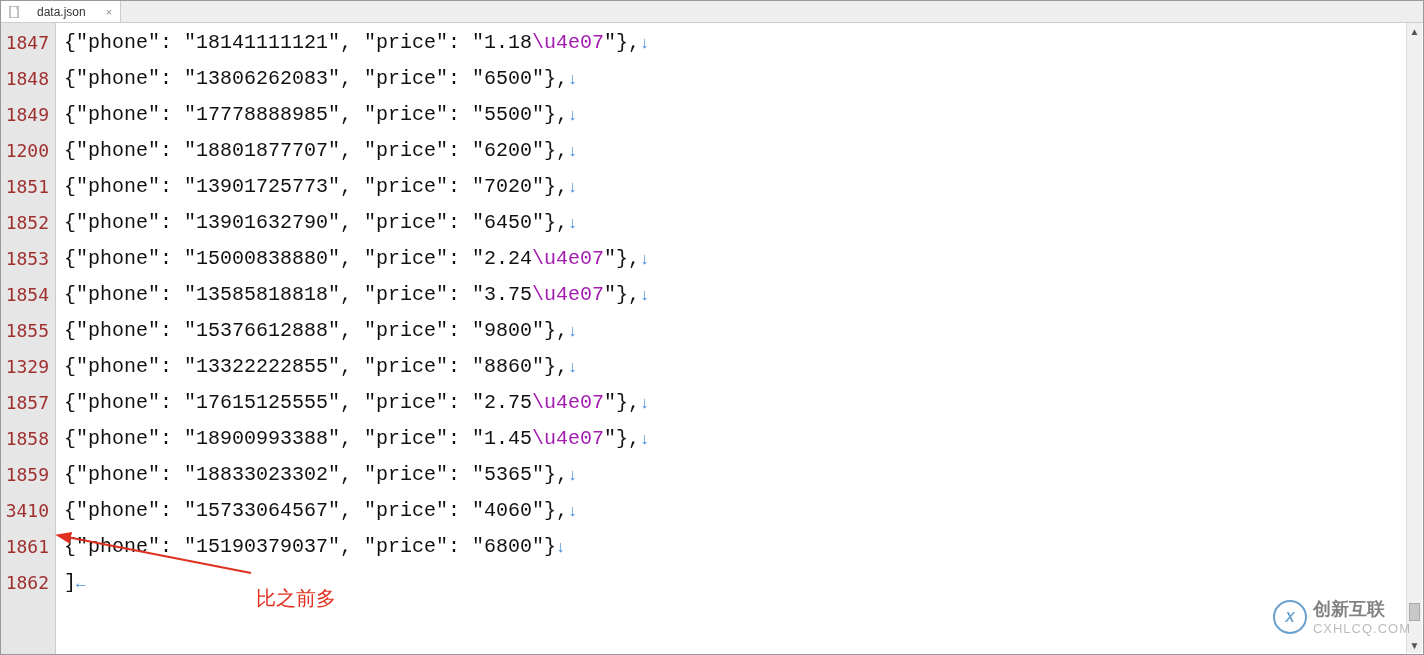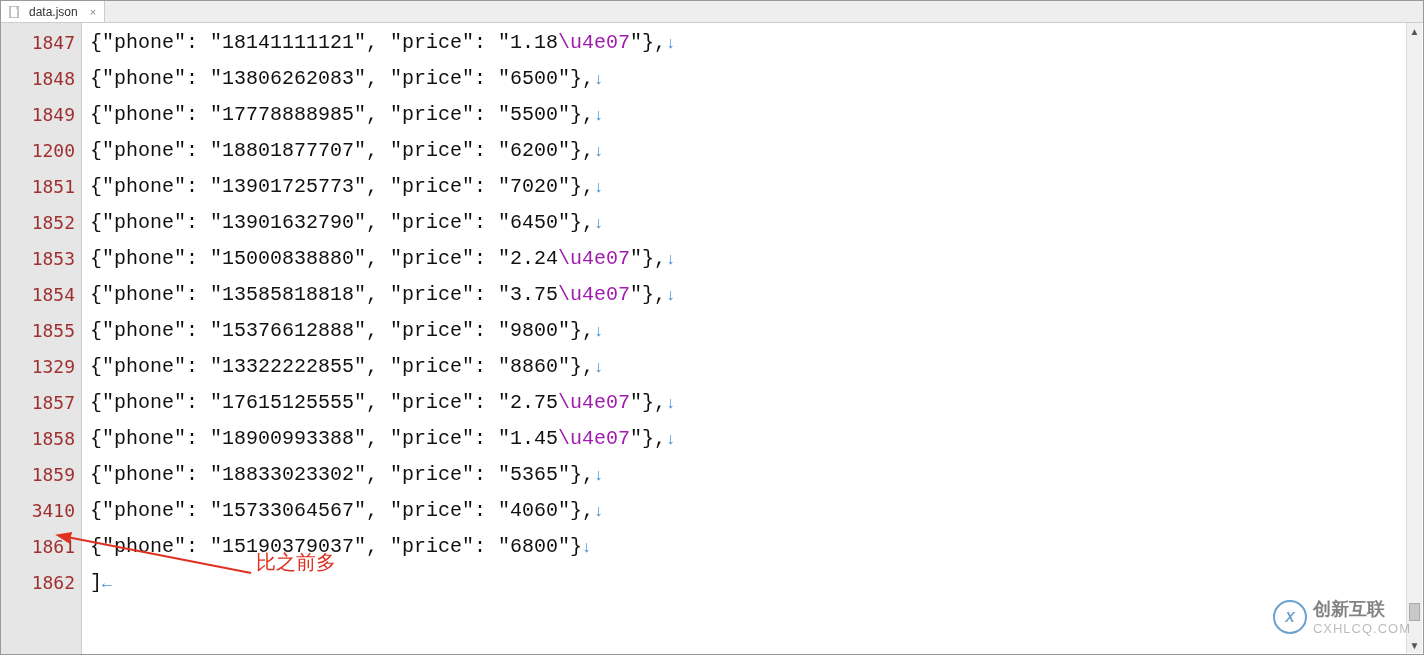--- a/index.html
+++ b/index.html
@@ -1,23 +1,23 @@
 <!DOCTYPE html>
 <html><head>
 <meta charset="utf-8">
 <style>
   * { margin: 0; padding: 0; box-sizing: border-box; }
   html, body { width: 1424px; height: 655px; font-family: "Segoe UI", Arial, sans-serif; background: #fff; overflow: hidden; }
   .editor-frame { position: relative; width: 1424px; height: 655px; border: 1px solid #999; background: #fff; }
   .tab-bar { height: 22px; background: #eee; border-bottom: 1px solid #ccc; display: flex; align-items: stretch; }
-  .tab { display: flex; align-items: center; gap: 8px; padding: 0 8px; background: #fff; border-right: 1px solid #ccc; font-size: 12px; color: #333; }
+  .tab { display: flex; align-items: center; gap: 16px; padding: 0 8px; background: #fff; border-right: 1px solid #ccc; font-size: 12px; color: #333; }
   .tab .file-icon { width: 12px; height: 12px; display: inline-block; }
   .tab .close-x { color: #888; font-size: 11px; margin-left: 4px; }
   .editor-body { position: absolute; top: 22px; left: 0; right: 0; bottom: 0; display: flex; }
-  .gutter { width: 81px; background: #e6e6e6; border-right: 1px solid #ccc; padding-top: 2px; }
+  .gutter { width: 55px; background: #e6e6e6; border-right: 1px solid #ccc; padding-top: 2px; }
   .gutter .ln { height: 36px; line-height: 36px; text-align: right; padding-right: 6px; font-size: 18px; color: #a03030; font-family: Consolas, monospace; }
   .code-area { flex: 1; position: relative; padding-top: 2px; padding-left: 8px; font-family: Consolas, "Courier New", monospace; font-size: 20px; color: #111; }
   .code-line { height: 36px; line-height: 36px; white-space: pre; }
   .esc { color: #a21caf; }
   .eol { color: #4a90d6; font-size: 16px; }
   .scrollbar-v { position: absolute; top: 22px; right: 1px; bottom: 1px; width: 16px; background: #f0f0f0; border-left: 1px solid #ddd; }
   .scroll-arrow { height: 16px; display: flex; align-items: center; justify-content: center; color: #555; font-size: 10px; }
   .scroll-thumb { position: absolute; left: 2px; right: 2px; background: #c8c8c8; border: 1px solid #aaa; }
   .annotation { position: absolute; pointer-events: none; }
   .anno-text { color: #e03020; font-size: 20px; font-family: "Microsoft YaHei", sans-serif; }
@@ -91,21 +91,21 @@
   </div>
 
   <svg class="arrow-svg annotation" style="left:60px; top:530px;" width="200" height="50">
     <defs>
         <marker id="ah" markerWidth="10" markerHeight="10" refX="2" refY="3" orient="auto">
           <path d="M0,0 L0,6 L8,3 Z" fill="#e03020"></path>
         </marker>
       </defs>
     <line x1="190" y1="42" x2="6" y2="6" stroke="#e03020" stroke-width="2" marker-end="url(#ah)"></line>
   </svg>
-  <div class="annotation anno-text" style="left:255px; top:548px;">比之前多</div>
+  <div class="annotation anno-text" style="left:255px; top:584px;">比之前多</div>
 
   <div class="watermark">
     <span class="wm-icon">X</span>
     <span>
       <span class="wm-text">创新互联</span>
       <span class="wm-sub">CXHLCQ.COM</span>
     </span>
   </div>
 
 </div>

